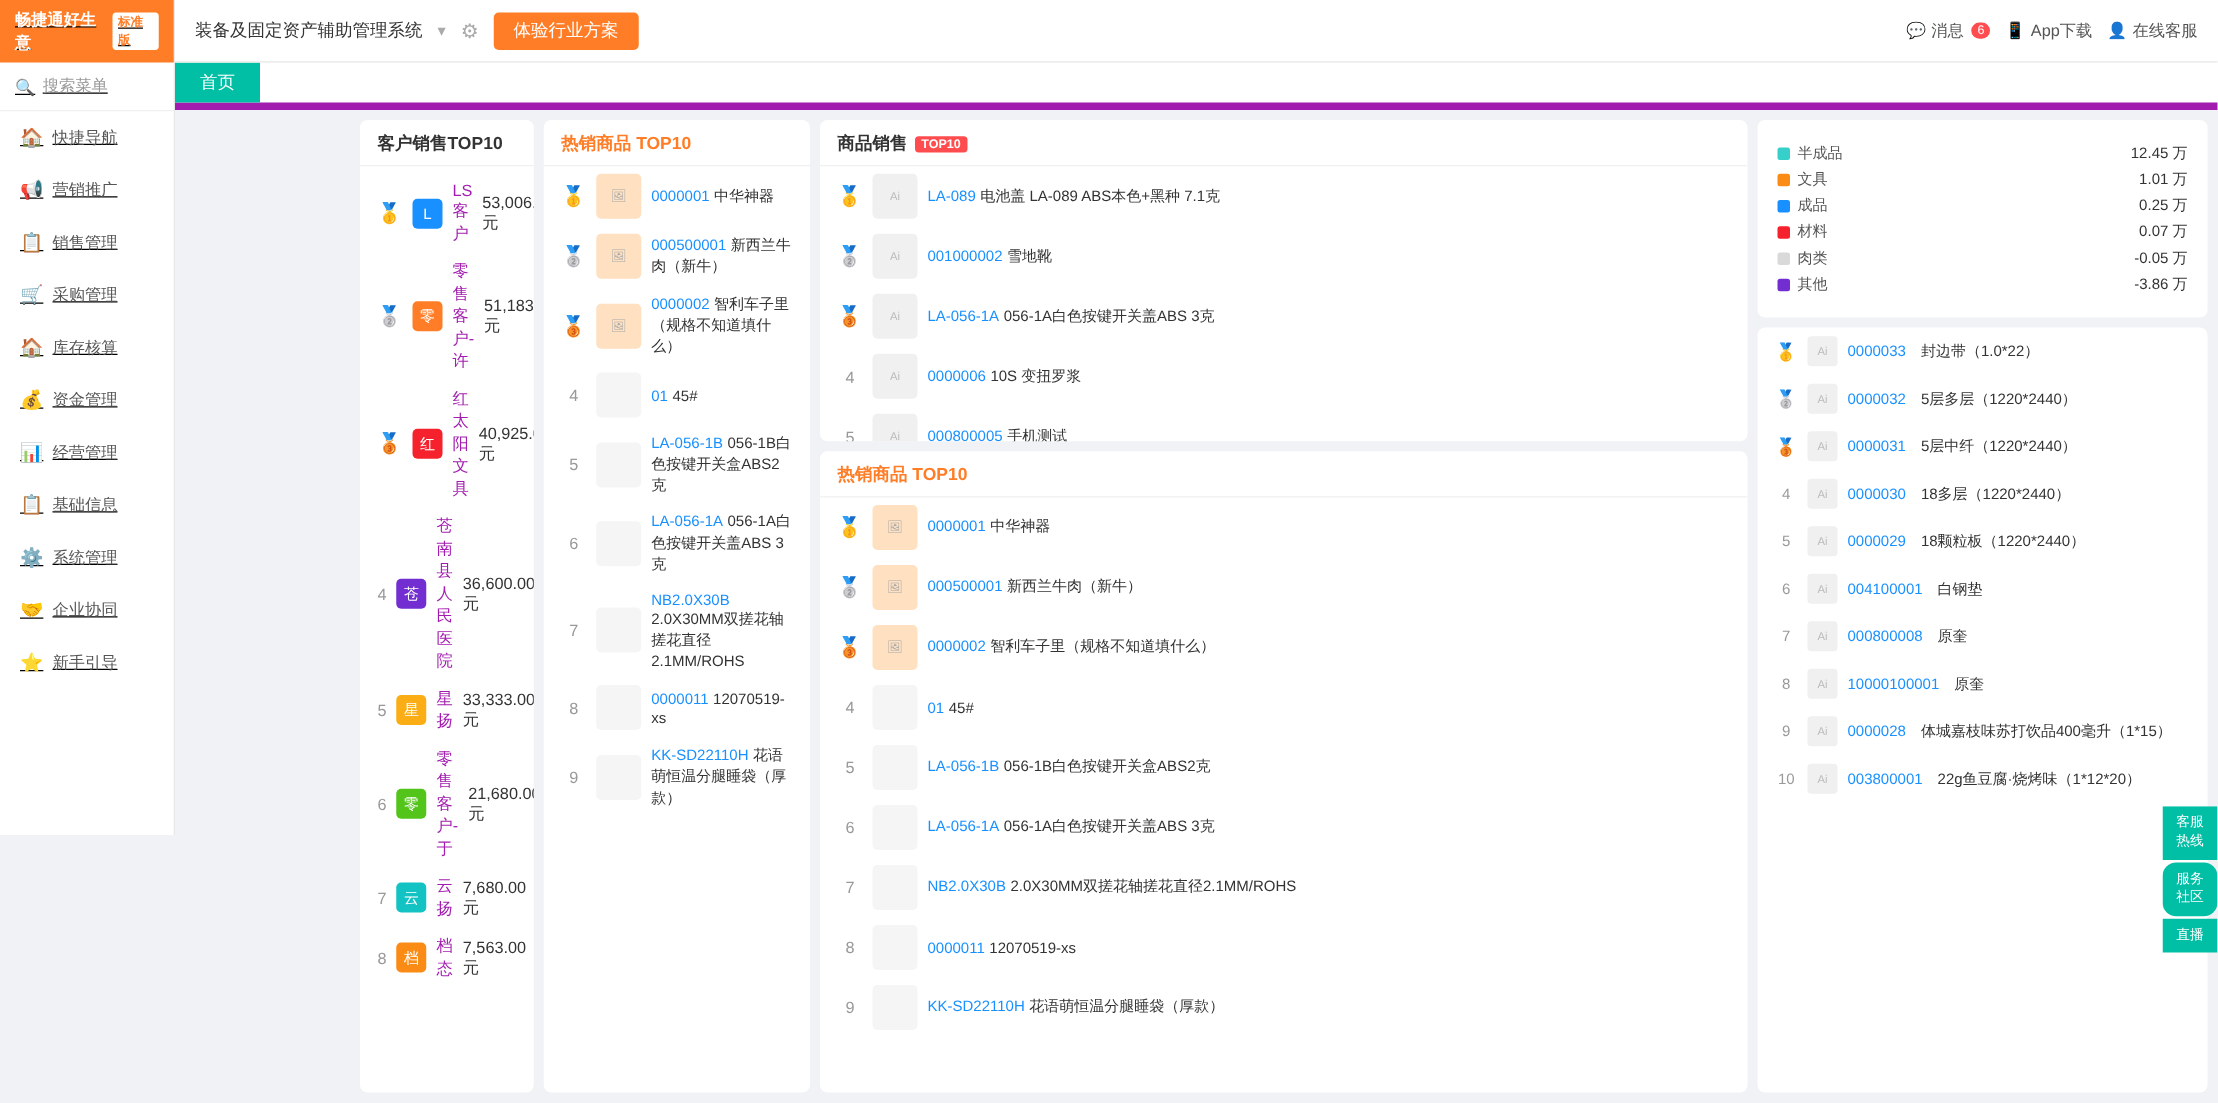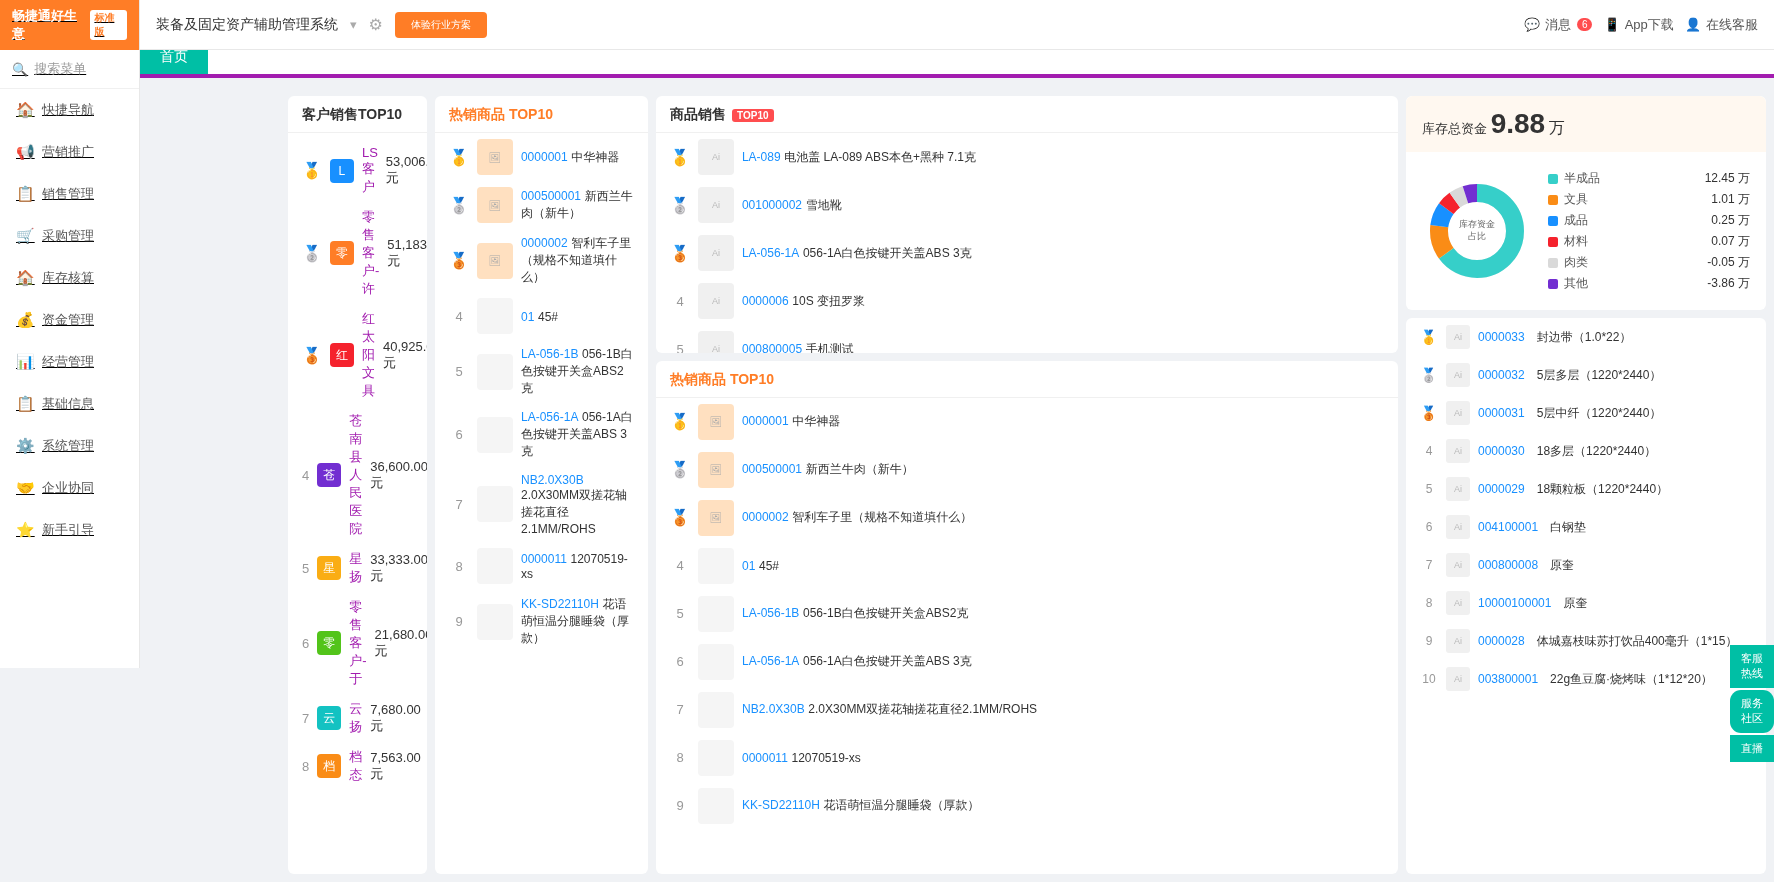--- a/index.html
+++ b/index.html
@@ -76,21 +76,21 @@
       border-bottom: 1px solid #e8e8e8;
       z-index: 100;
     }
     .btn-trial {
       background: #ff7d26;
       color: #fff;
       border: none;
       border-radius: 4px;
       padding: 6px 16px;
       cursor: pointer;
-      font-size: 10px;
+      font-size: 14px;
     }
     .topbar-icon-btn {
       display: flex;
       align-items: center;
       gap: 4px;
       color: #555;
       cursor: pointer;
       font-size: 13px;
     }
     .badge {
@@ -98,28 +98,28 @@
       color: #fff;
       border-radius: 10px;
       font-size: 10px;
       padding: 1px 5px;
       margin-left: 2px;
     }
 
     
     .page-tabs {
       position: fixed;
-      top: 40px;
+      top: 50px;
       left: 140px;
       right: 0;
       height: 38px;
       background: #fff;
       display: flex;
       align-items: center;
-      border-bottom: 4px solid #a21caf;
+      border-bottom: 6px solid #a21caf;
       z-index: 99;
     }
     .page-tab {
       padding: 0 20px;
       height: 100%;
       display: flex;
       align-items: center;
       font-size: 14px;
       cursor: pointer;
       color: #555;
@@ -687,43 +687,21 @@
       <span class="hot-name"> 花语萌恒温分腿睡袋（厚款）</span>
     </div>
           </div>
         </div>
     </div>
   </div>
 
   <div class="col-right">
 
     <div class="card">
-      <div class="inventory-header">
-        <div class="inventory-total">
-          <span>库存总资金</span>
-          <span class="big-num">9.88</span>
-          <span class="unit">万</span>
-        </div>
-      </div>
       <div class="donut-section">
-        <div class="donut-chart">
-          <svg viewBox="0 0 110 110" width="110" height="110">
-
-            <circle cx="55" cy="55" r="38" fill="none" stroke="#f0f0f0" stroke-width="18"></circle>
-
-            <circle cx="55" cy="55" r="38" fill="none" stroke="#36cfc9" stroke-width="18" stroke-dasharray="154.98 238.76" stroke-dashoffset="0" transform="rotate(-90 55 55)"></circle>
-            <circle cx="55" cy="55" r="38" fill="none" stroke="#fa8c16" stroke-width="18" stroke-dasharray="28.65 238.76" stroke-dashoffset="-154.98" transform="rotate(-90 55 55)"></circle>
-            <circle cx="55" cy="55" r="38" fill="none" stroke="#1890ff" stroke-width="18" stroke-dasharray="19.1 238.76" stroke-dashoffset="-183.63" transform="rotate(-90 55 55)"></circle>
-            <circle cx="55" cy="55" r="38" fill="none" stroke="#f5222d" stroke-width="18" stroke-dasharray="11.94 238.76" stroke-dashoffset="-202.73" transform="rotate(-90 55 55)"></circle>
-            <circle cx="55" cy="55" r="38" fill="none" stroke="#d9d9d9" stroke-width="18" stroke-dasharray="11.94 238.76" stroke-dashoffset="-214.67" transform="rotate(-90 55 55)"></circle>
-            <circle cx="55" cy="55" r="38" fill="none" stroke="#722ed1" stroke-width="18" stroke-dasharray="11.94 238.76" stroke-dashoffset="-226.61" transform="rotate(-90 55 55)"></circle>
-            <text x="55" y="51" text-anchor="middle" font-size="9" fill="#666">库存资金</text>
-            <text x="55" y="63" text-anchor="middle" font-size="9" fill="#666">占比</text>
-          </svg>
-        </div>
         <div class="donut-legend" id="donut-legend">
             <div class="legend-item">
               <div class="legend-dot" style="background:#36cfc9"></div>
     <span class="legend-name">半成品</span>
     <span class="legend-val">12.45 万</span>
             </div>
             <div class="legend-item">
               <div class="legend-dot" style="background:#fa8c16"></div>
     <span class="legend-name">文具</span>
     <span class="legend-val">1.01 万</span>

